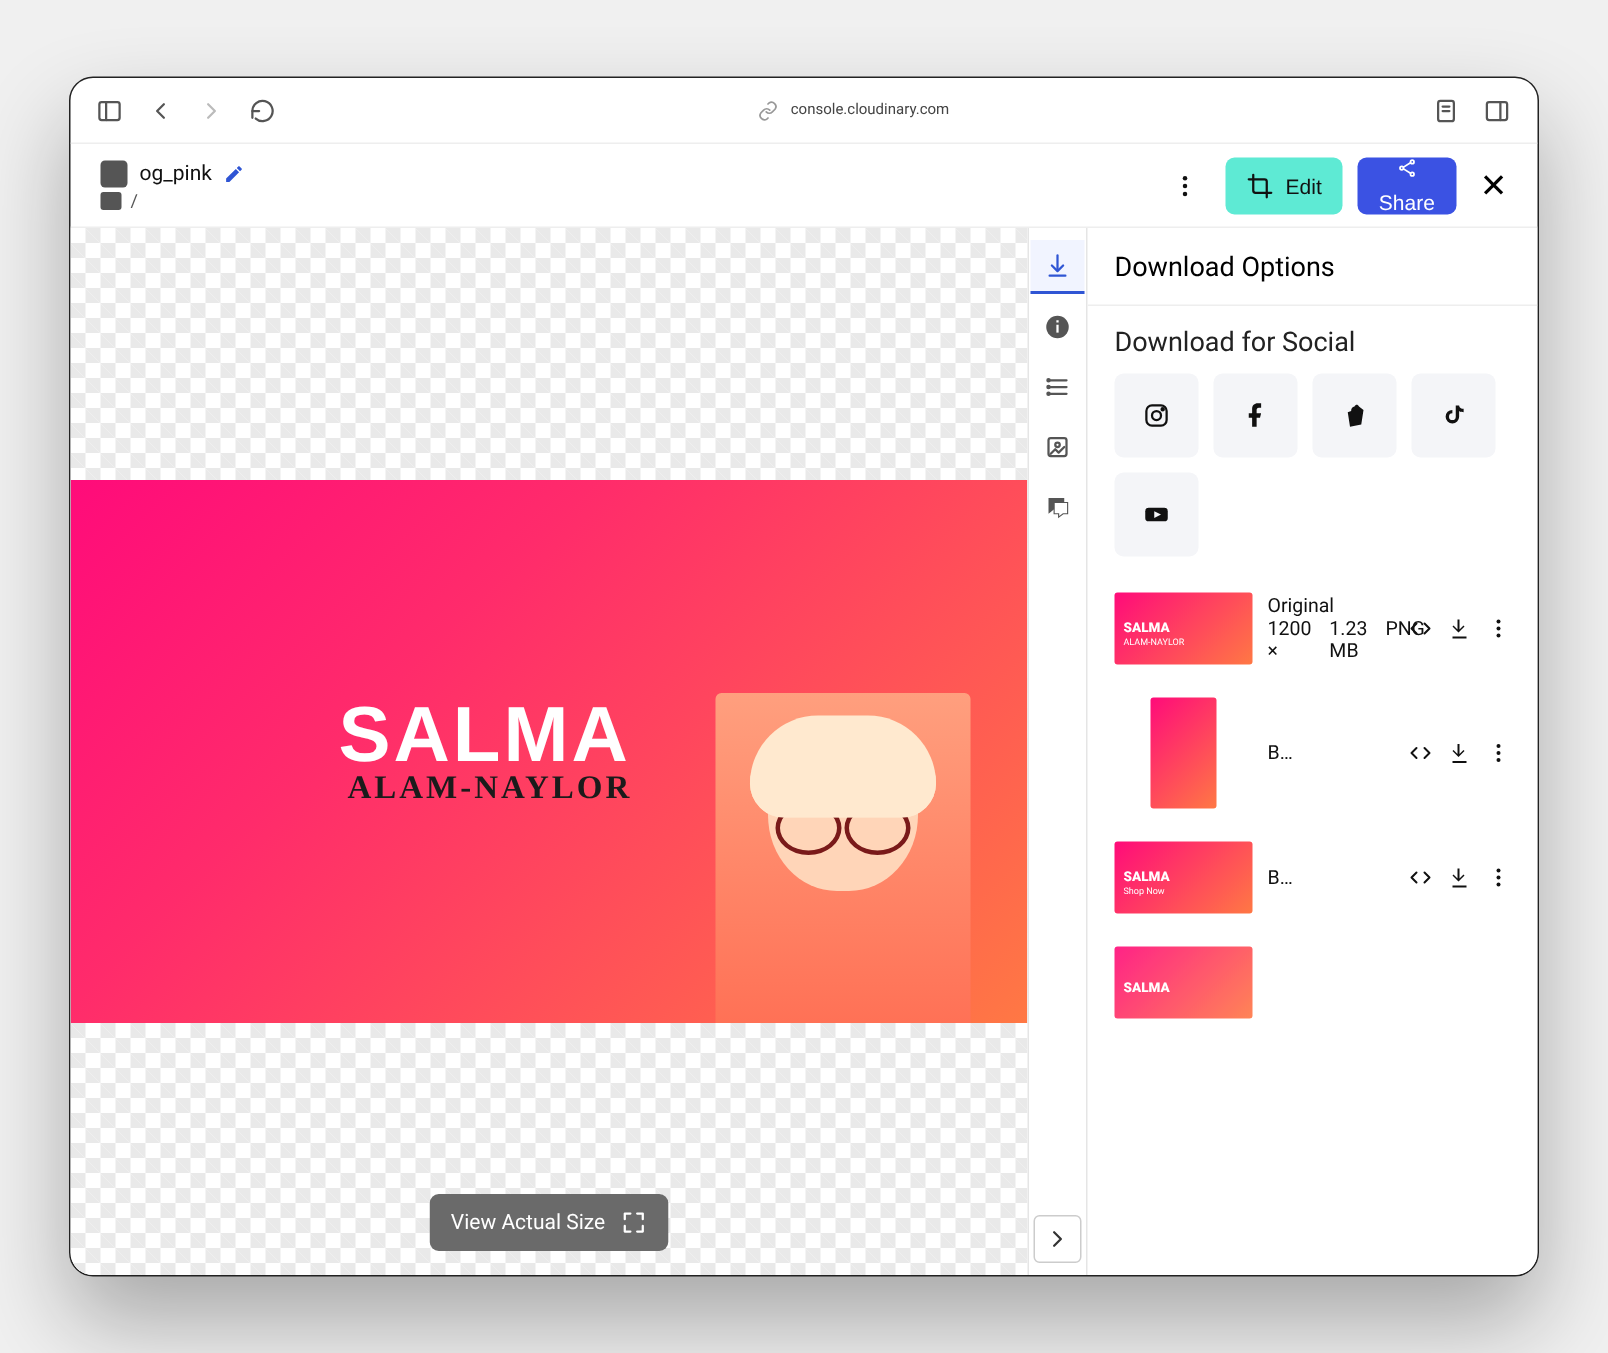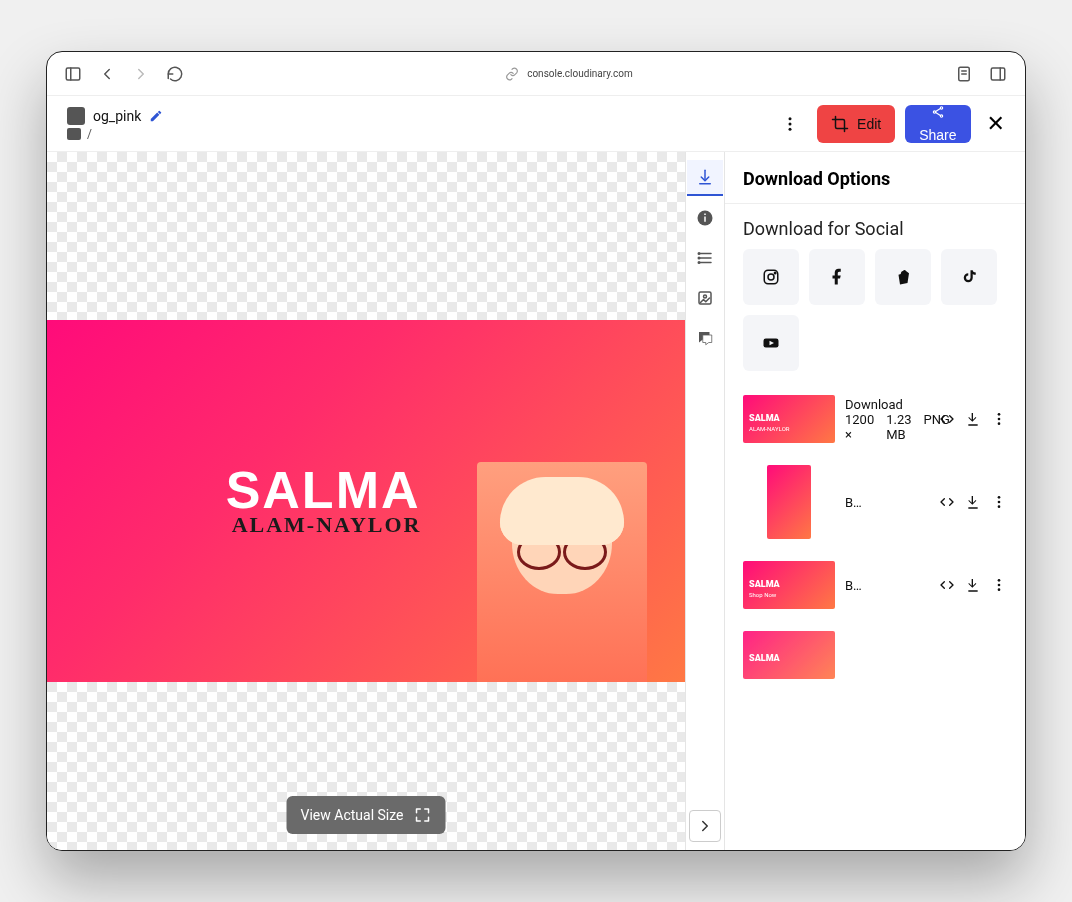--- a/index.html
+++ b/index.html
@@ -65,21 +65,21 @@
   .file-title-row { display:flex; align-items:center; gap:8px; }
   .file-icon { width:18px; height:18px; background:#555; border-radius:3px; display:inline-block; }
   .file-title { font-size:14px; color:#111; }
   .pencil { color:#2f55d4; width:14px; height:14px; cursor:pointer; }
   .breadcrumb-row { display:flex; align-items:center; gap:6px; font-size:12px; color:#555; }
   .folder-icon { width:14px; height:12px; background:#555; border-radius:2px; }
 
   .hdr-actions { display:flex; align-items:center; gap:10px; }
   .icon-circle-btn { width:34px;height:34px;display:flex;align-items:center;justify-content:center; cursor:pointer; color:#111; }
   .btn { height:38px; border-radius:6px; padding:0 14px; display:flex; align-items:center; gap:8px; font-size:14px; cursor:pointer; border:none; }
-  .btn-edit { background:#ef4444; color:#111;justify-content:center; }
+  .btn-edit { background:#5eead4; color:#111;justify-content:center; }
   .btn-share { background:#3b52e3; color:#fff;flex-direction:column; }
   .close-x { font-size:22px; cursor:pointer; margin-left:6px; }
 
   
   .main {
     flex:1;
     display:flex;
     min-height:0;
   }
   .canvas-pane {
@@ -192,21 +192,21 @@
 
   
   .panel {
     width:300px;
     background:#fff;
     display:flex;
     flex-direction:column;
     overflow:hidden;
   }
   .panel-title{
-    font-size:18px; font-weight:700; padding:16px 18px 14px; border-bottom:1px solid #eee;
+    font-size:18px; font-weight:400; padding:16px 18px 14px; border-bottom:1px solid #eee;
   }
   .panel-body{ padding:14px 18px; overflow-y:auto; flex:1; }
   .sec-label{ font-size:18px; color:#222; margin-bottom:10px; }
   .social-grid{ display:flex; flex-wrap:wrap; gap:10px; margin-bottom:18px; }
   .social-cell{
     width:56px;height:56px;background:#f4f5f8;border-radius:6px;
     display:flex;align-items:center;justify-content:center;cursor:pointer;color:#111;
   }
   .dl-list{ display:flex; flex-direction:column; gap:10px; }
   .dl-row{
@@ -427,21 +427,21 @@
           </div>
         </div>
 
         <div class="dl-list">
 
           <div class="dl-row">
             <div class="thumb">
               <div><span class="t-text">SALMA</span><span class="t-sub">ALAM-NAYLOR</span></div>
             </div>
             <div class="dl-meta">
-              <span>Download</span>
+              <span>Original</span>
               <span class="line1">
                 <span>1200 ×</span>
                 <span>1.23 MB</span>
                 <span>PNG</span>
               </span>
             </div>
             <div class="dl-actions">
               <svg class="ico" viewBox="0 0 24 24">
                   <polyline points="8 7 3 12 8 17"></polyline>
                   <polyline points="16 7 21 12 16 17"></polyline>

